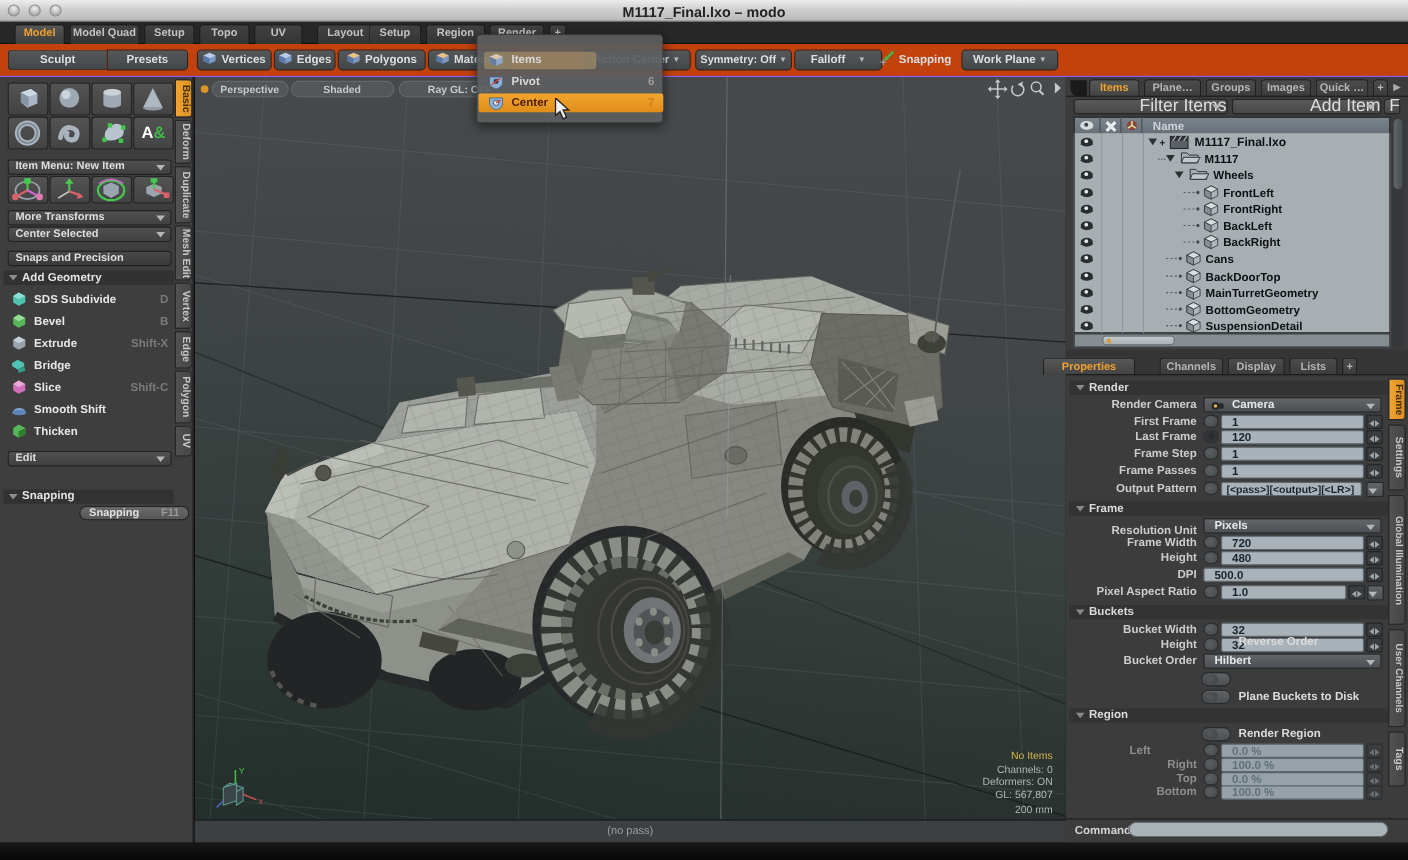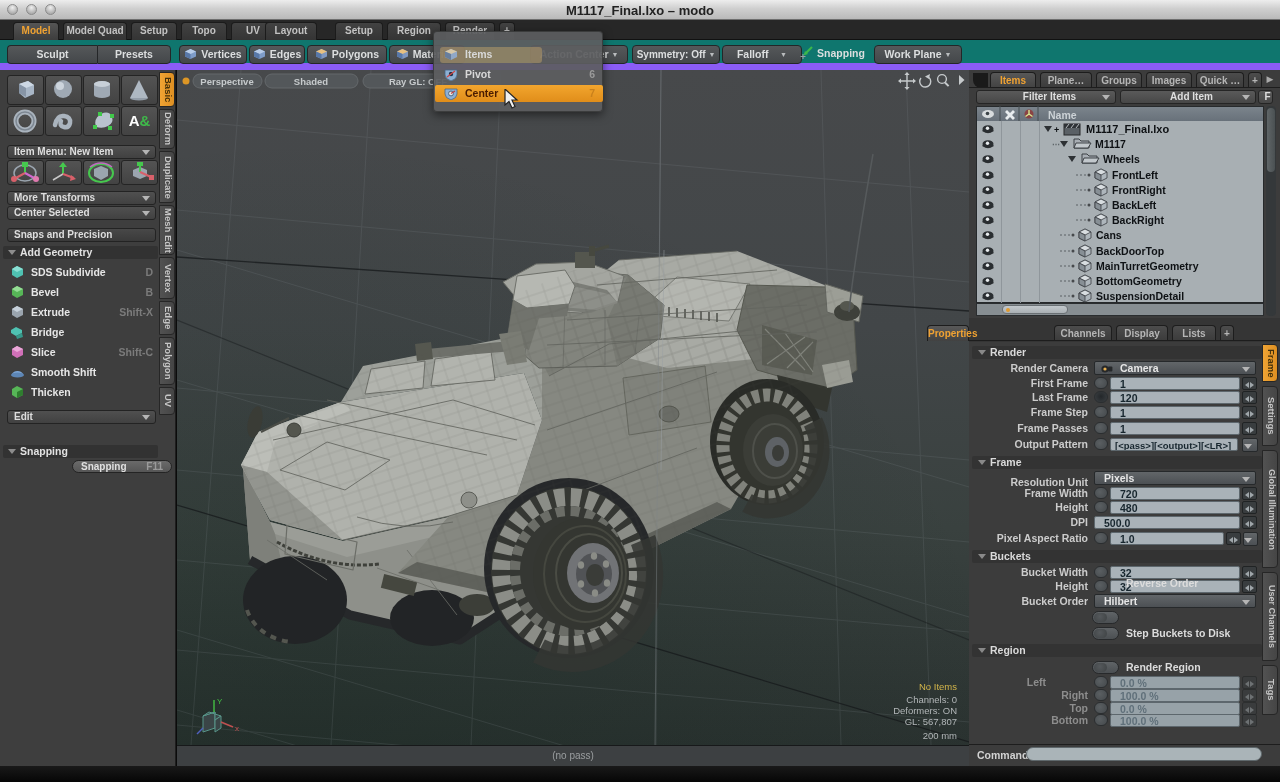--- a/index.html
+++ b/index.html
@@ -13,21 +13,21 @@
 background:radial-gradient(circle at 50% 30%,#efefef,#b9b9b9 60%,#9a9a9a);border:1px solid #8b8b8b}
 #title-text{position:absolute;top:3px;left:0;width:100%;text-align:center;
 font-size:13px;color:#222;font-weight:bold}
 
 #menubar{left:0;top:20px;width:1280px;height:20px;background:#272727;border-bottom:1px solid #111}
 .mtab{position:absolute;top:2px;height:18px;background:linear-gradient(#424242,#343434);
 border:1px solid #1b1b1b;border-bottom:none;border-radius:4px 4px 0 0;
 color:#c2c2c2;font-size:10px;font-weight:bold;text-align:center;line-height:16px}
 .mtab.sel{background:linear-gradient(#555,#3d3d3d);color:#f0a232}
 
-#toolbar{left:0;top:40px;width:1280px;height:30px;background:#0f766e;border-bottom:7px solid #8b5cf6}
+#toolbar{left:0;top:40px;width:1280px;height:30px;background:#c2410c;border-bottom:1px solid #8b5cf6}
 .tbtn{position:absolute;top:5px;height:19px;background:linear-gradient(#55585a,#44474a);
 border:1px solid #242628;border-radius:4px;color:#dcdedf;font-size:10.5px;font-weight:bold;
 text-align:center;line-height:17px}
 .tarrow{color:#b9bcbe;font-size:7px;vertical-align:1px}
 
 #leftpanel{left:0;top:70px;width:176px;height:696px;background:#3e3e3e;border-right:1px solid #1e1e1e}
 .lbtn{position:absolute;background:linear-gradient(#535353,#434343);border:1px solid #242424;
 border-radius:3px;color:#e0e0e0;font-size:10.5px;font-weight:bold;text-align:center}
 .ldrop{position:absolute;left:7px;width:149px;height:14px;background:linear-gradient(#505050,#414141);
 border:1px solid #232323;border-radius:3px;color:#dedede;font-size:10px;font-weight:bold;
@@ -47,22 +47,22 @@
 border:1px solid #262626;border-radius:0 4px 4px 0;color:#c6c6c6;font-size:9.5px;font-weight:bold;
 writing-mode:vertical-rl;text-align:center}
 .vtab.sel{background:linear-gradient(90deg,#f0a434,#dd8f22);color:#43300a}
 
 #rightpanel{left:969px;top:70px;width:311px;height:696px;background:#3c3c3c}
 .rtab{position:absolute;height:16px;background:linear-gradient(#4c4c4c,#3b3b3b);
 border:1px solid #1d1d1d;border-bottom:none;border-radius:4px 4px 0 0;color:#b5b5b5;
 font-size:10px;font-weight:bold;text-align:center;line-height:15px}
 .rtab.sel{background:linear-gradient(#585858,#424242);color:#f0a232}
 .rdrop{position:absolute;height:14px;background:linear-gradient(#5a5a5a,#474747);
-border:1px solid #252525;border-radius:3px;color:#dedede;font-size:10px;font-weight:bold;
-line-height:12px;padding-left:7px;text-align:center}
+border:1px solid #252525;border-radius:3px;color:#dedede;font-size:16px;font-weight:normal;
+line-height:12px;padding-left:7px;text-align:right}
 .rdrop .arr{position:absolute;right:5px;top:4px;width:0;height:0;
 border-left:4px solid transparent;border-right:4px solid transparent;border-top:5px solid #b5b5b5}
 .sechead{position:absolute;left:972px;width:290px;height:13px;background:#333333;border-radius:2px;
 color:#dadada;font-size:10.5px;font-weight:bold;line-height:13px;padding-left:18px;text-align:left}
 .sechead:before{content:"";position:absolute;left:6px;top:4px;width:0;height:0;
 border-left:4px solid transparent;border-right:4px solid transparent;border-top:5px solid #898989}
 .plabel{position:absolute;width:110px;text-align:right;color:#cccccc;font-size:10.5px;
 font-weight:bold;height:13px;line-height:13px}
 .pfield{position:absolute;left:1110px;width:130px;height:13px;background:#a9b2b8;border-radius:2px;white-space:nowrap;overflow:hidden;
 color:#17262e;font-size:10.5px;font-weight:bold;line-height:13px;padding-left:9px;text-align:left;
@@ -111,21 +111,21 @@
   <div class="light" style="left:45px"></div>
   <div id="title-text">M1117_Final.lxo – modo</div>
 </div>
 
 <div class="abs" id="menubar">
   <div class="mtab sel" style="left:13px;width:46px">Model</div>
   <div class="mtab" style="left:63px;width:64px">Model Quad</div>
   <div class="mtab" style="left:131px;width:46px">Setup</div>
   <div class="mtab" style="left:181px;width:46px">Topo</div>
   <div class="mtab" style="left:231px;width:44px">UV</div>
-  <div class="mtab" style="left:265px;width:52px">Layout</div>
+  <div class="mtab" style="left:288px;width:52px">Layout</div>
   <div class="mtab" style="left:335px;width:48px">Setup</div>
   <div class="mtab" style="left:387px;width:54px">Region</div>
   <div class="mtab" style="left:445px;width:50px">Render</div>
   <div class="mtab" style="left:499px;width:16px">+</div>
 </div>
 
 <div class="abs" id="toolbar">
   <div class="tbtn" style="left:7px;width:90px;border-radius:4px 0 0 4px;border-right:none">Sculpt</div>
   <div class="tbtn" style="left:97px;width:74px;border-radius:0 4px 4px 0">Presets</div>
   <div class="tbtn" style="left:179px;width:68px"><svg width="13" height="12" viewBox="0 0 13 12" style="vertical-align:-2px;margin-right:4px">
@@ -676,21 +676,21 @@
 <use href="#cube" x="103" y="184"></use>
       <text x="120" y="194">SuspensionDetail</text>
 </g>
 </svg>
 
 <div class="abs" style="left:976px;top:303px;width:288px;height:13px;background:#878e92;border:1px solid #2a2d2f"></div>
 <div class="abs" style="left:1002px;top:305px;width:66px;height:9px;background:linear-gradient(#c2c8cc,#aab0b4);border-radius:4px;border:1px solid #6a7074"></div>
 <div class="abs" style="left:1006px;top:308px;width:4px;height:4px;border-radius:50%;background:#e09a30"></div>
 
 <div class="abs" style="left:969px;top:318px;width:311px;height:24px;background:#353535"></div>
-<div class="rtab sel" style="left:927px;top:325px;width:42px">Properties</div>
+<div class="rtab sel" style="left:948px;top:325px;width:84px">Properties</div>
 <div class="rtab" style="left:1054px;top:325px;width:58px">Channels</div>
 <div class="rtab" style="left:1116px;top:325px;width:52px">Display</div>
 <div class="rtab" style="left:1172px;top:325px;width:44px">Lists</div>
 <div class="rtab" style="left:1220px;top:325px;width:14px">+</div>
 <div class="abs" style="left:969px;top:340px;width:311px;height:1px;background:#1d1d1d"></div>
 
 <div class="sechead" style="top:346px">Render</div>
 <div class="plabel" style="left:978px;top:362px">Render Camera</div>
 <div class="pdrop" style="top:361px"><svg style="position:absolute;left:6px;top:2px" width="12" height="10" viewBox="0 0 12 10">
       <circle cx="4" cy="5" r="3.6" fill="#26282a"></circle>
@@ -749,21 +749,21 @@
 <div class="plabel" style="left:978px;top:566px">Bucket Width</div>
 <div class="pminib" style="top:580px"></div>
 <div class="pfield" style="top:580px">32</div>
 <div class="pspin" style="top:580px"></div>
 <div class="plabel" style="left:978px;top:580px">Height</div>
 <div class="plabel" style="left:978px;top:595px">Bucket Order</div>
 <div class="pdrop" style="top:594px">Hilbert<span class="arr"></span></div>
 <div class="ptoggle" style="top:611px"></div>
 <div class="pchklab" style="top:577px">Reverse Order</div>
 <div class="ptoggle" style="top:627px"></div>
-<div class="pchklab" style="top:627px">Step Buckets to Disk</div>
+<div class="pchklab" style="top:627px">Plane Buckets to Disk</div>
 
 <div class="sechead" style="top:644px">Region</div>
 <div class="ptoggle" style="top:661px"></div>
 <div class="pchklab" style="top:661px">Render Region</div>
 <div class="pminib" style="top:676px"></div>
 <div class="pfield dim" style="top:676px">0.0 %</div>
 <div class="pspin dim" style="top:676px"></div>
 <div class="plabel dim" style="left:936px;top:676px">Left</div>
 <div class="pminib" style="top:689px"></div>
 <div class="pfield dim" style="top:689px">100.0 %</div>

